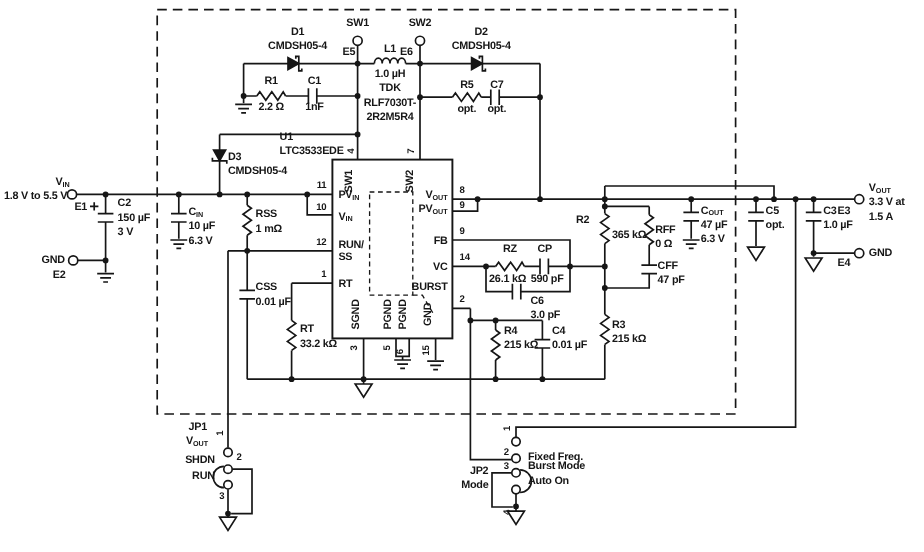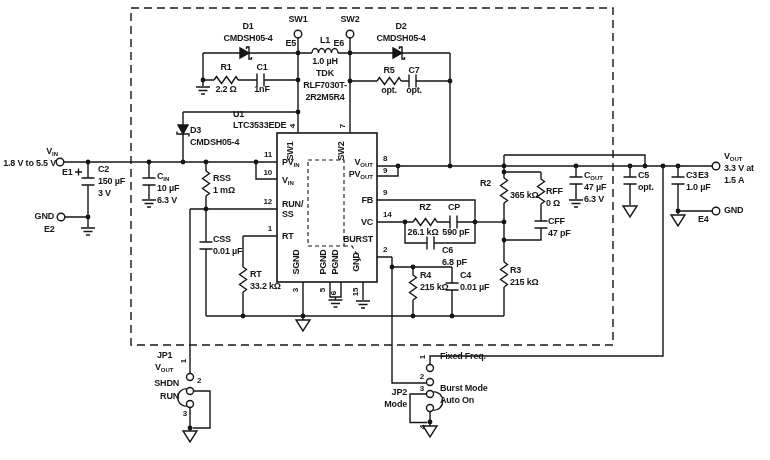--- a/index.html
+++ b/index.html
@@ -269,21 +269,21 @@
 <div class="lb rot sm" style="left:296px;top:290px">3</div>
 <div class="lb rot sm" style="left:323px;top:290px">5</div>
 <div class="lb rot sm" style="left:334px;top:293px">6</div>
 <div class="lb rot sm" style="left:356px;top:292px">15</div>
 
 <div class="lb c" style="left:425px;top:203px">RZ</div>
 <div class="lb c" style="left:423px;top:228px">26.1 kΩ</div>
 <div class="lb c" style="left:454px;top:203px">CP</div>
 <div class="lb c" style="left:456px;top:228px">590 pF</div>
 <div class="lb" style="left:442px;top:246px">C6</div>
-<div class="lb" style="left:442px;top:258px">6.8 pF</div>
+<div class="lb" style="left:442px;top:258px">3.0 pF</div>
 <div class="lb" style="left:420px;top:271px">R4</div>
 <div class="lb" style="left:420px;top:283px">215 kΩ</div>
 <div class="lb" style="left:460px;top:271px">C4</div>
 <div class="lb" style="left:460px;top:283px">0.01 µF</div>
 
 <div class="lb" style="left:480px;top:179px">R2</div>
 <div class="lb" style="left:510px;top:191px">365 kΩ</div>
 <div class="lb" style="left:546px;top:187px">RFF</div>
 <div class="lb" style="left:546px;top:199px">0 Ω</div>
 <div class="lb" style="left:548px;top:217px">CFF</div>
@@ -312,17 +312,17 @@
 <div class="lb r" style="left:179px;top:392px">RUN</div>
 <div class="lb sm" style="left:197px;top:377px">2</div>
 <div class="lb r sm" style="left:187px;top:410px">3</div>
 
 <div class="lb r" style="left:407px;top:388px">JP2</div>
 <div class="lb r" style="left:407px;top:400px">Mode</div>
 <div class="lb rot sm" style="left:423px;top:357px">1</div>
 <div class="lb r sm" style="left:424px;top:373px">2</div>
 <div class="lb r sm" style="left:424px;top:385px">3</div>
 <div class="lb rot sm" style="left:423px;top:427px">4</div>
-<div class="lb" style="left:440px;top:352px">Fixed Freq.</div>
+<div class="lb" style="left:440px;top:376px">Fixed Freq.</div>
 <div class="lb" style="left:440px;top:384px">Burst Mode</div>
 <div class="lb" style="left:440px;top:396px">Auto On</div>
 
 </div>
 
 </body></html>

